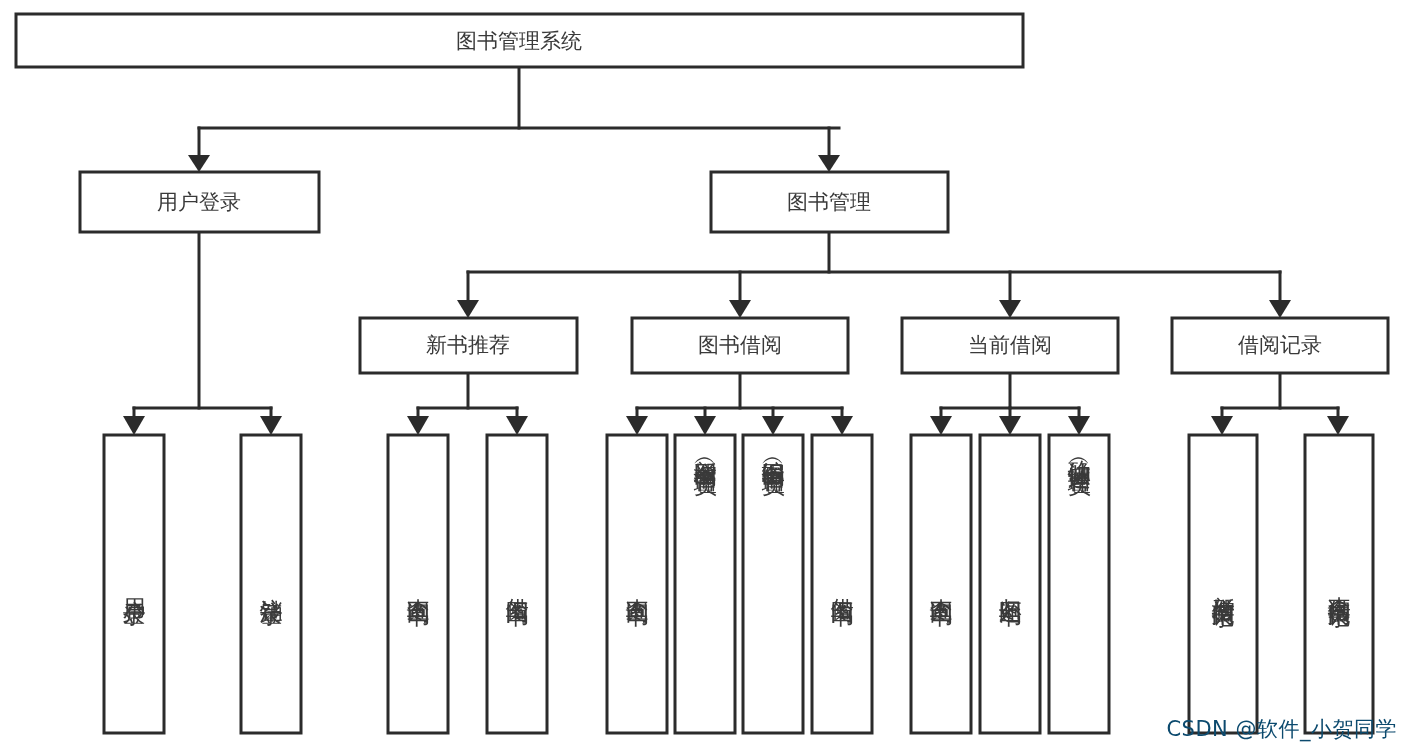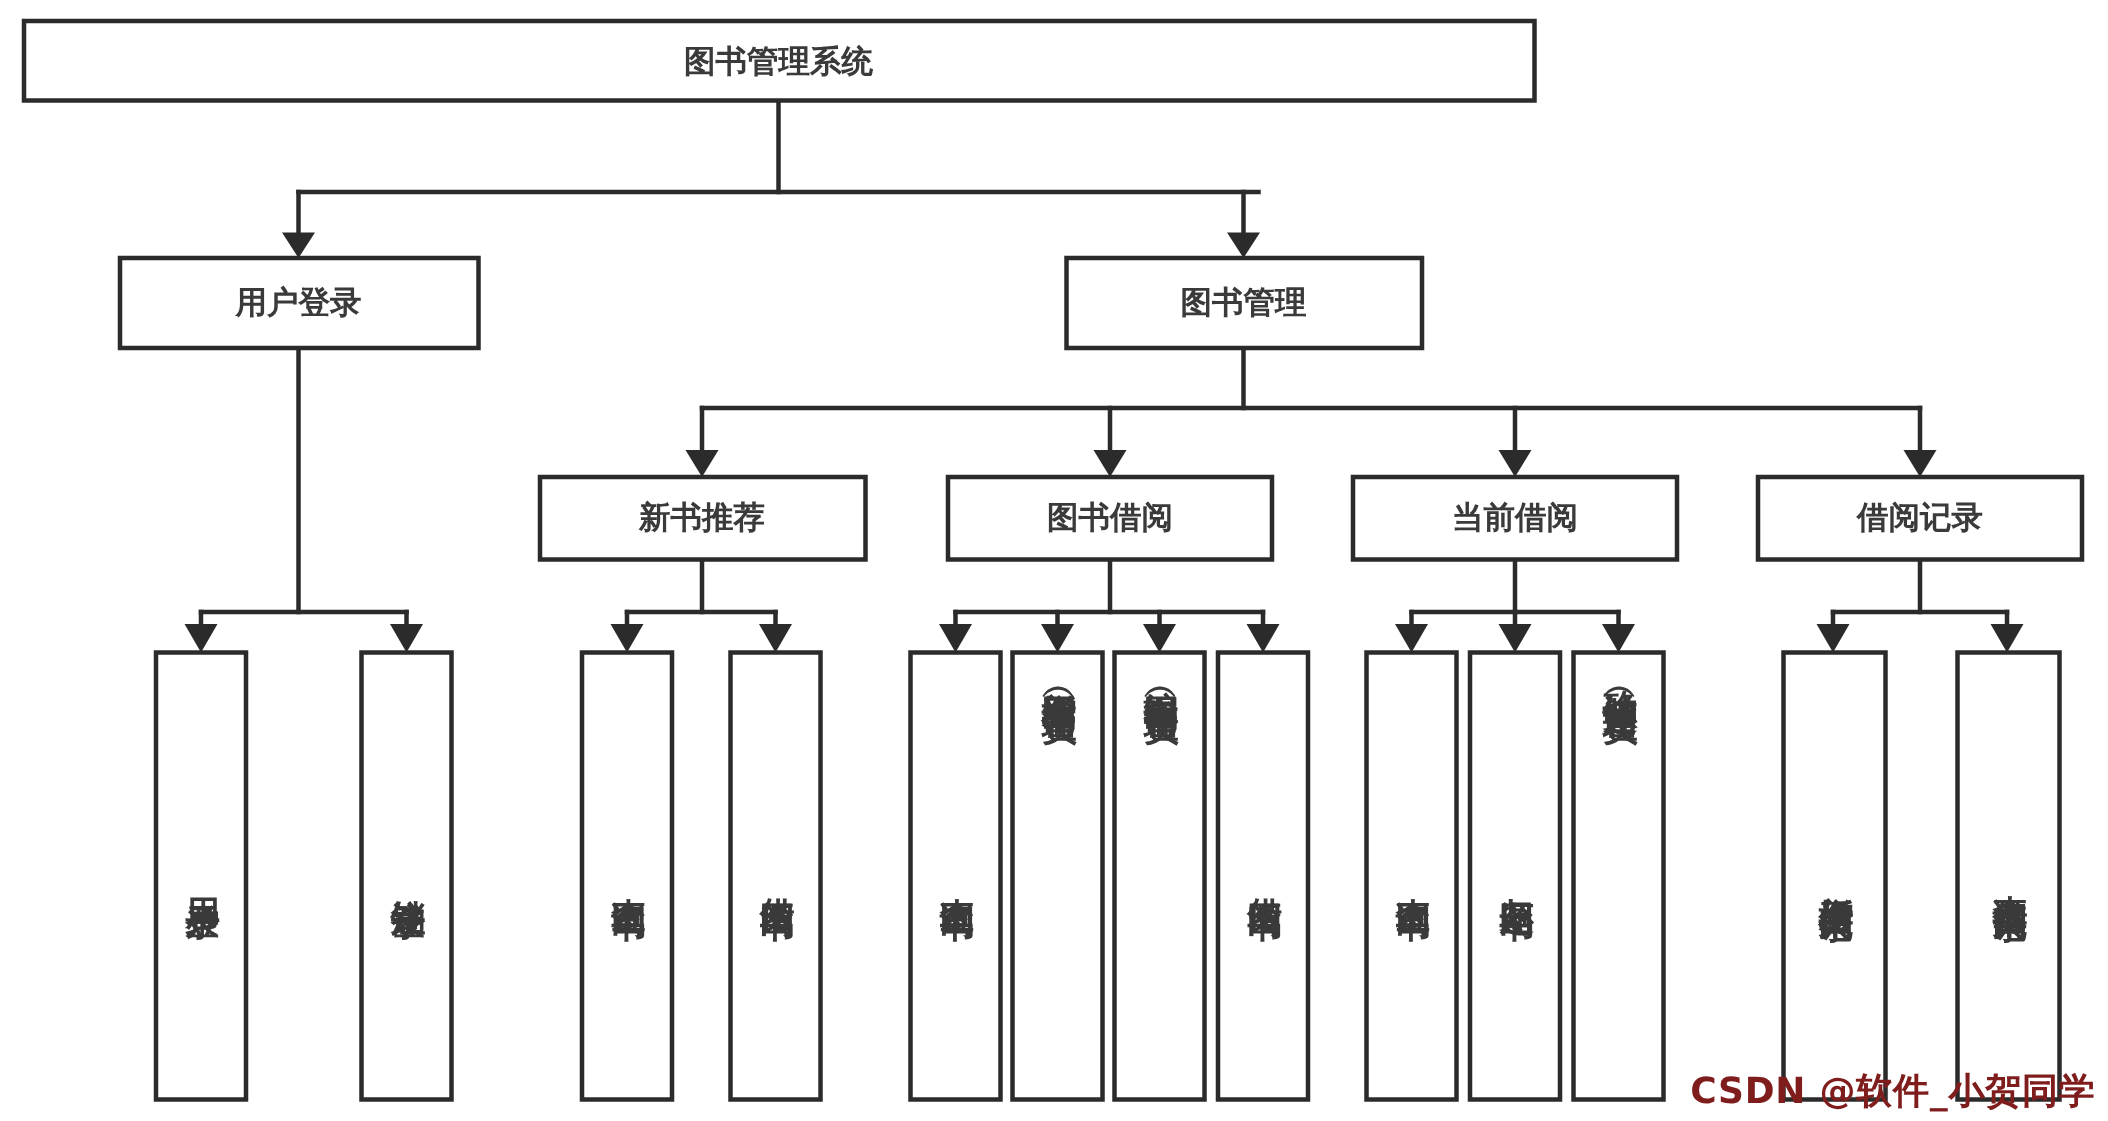--- a/index.html
+++ b/index.html
@@ -11,21 +11,20 @@
   body {
     width: 1405px;
     height: 747px;
     font-family: "DejaVu Sans", "Liberation Sans", sans-serif;
     overflow: hidden;
   }
   #diagram-root {
     position: relative;
     width: 1405px;
     height: 747px;
-    font-weight: bold;
   }
   svg#tree-svg {
     position: absolute;
     left: 0;
     top: 0;
     width: 1405px;
     height: 747px;
     display: block;
   }
   .node-rect {
@@ -67,22 +66,22 @@
     pointer-events: none;
   }
   .leaf-label.top-align {
     justify-content: flex-start;
   }
   #watermark {
     position: absolute;
     right: 8px;
     bottom: 4px;
     font-family: "DejaVu Sans", "Liberation Sans", sans-serif;
-    font-size: 24px;
-    color: #7f1d1d;
+    font-size: 21px;
+    color: #0c4a6e;
     letter-spacing: 0.5px;
     white-space: nowrap;
   }
 </style>
 </head>
 <body>
 
 <div id="diagram-root">
 
   <svg id="tree-svg" viewBox="0 0 1405 747">

